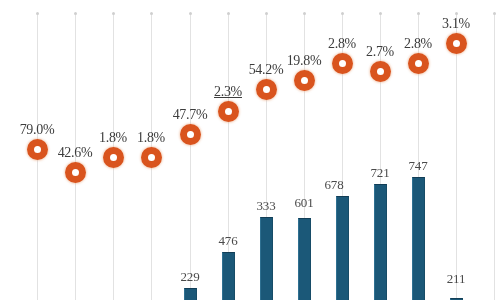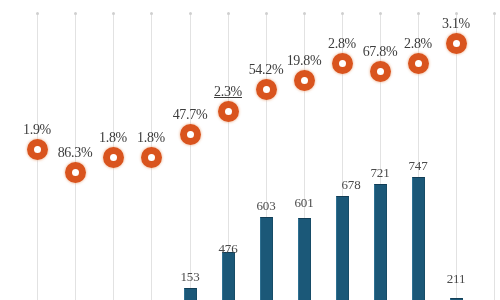--- a/index.html
+++ b/index.html
@@ -106,55 +106,55 @@
       <div class="tickdot" style="left: 380px;"></div>
       <div class="gridline" style="left: 418px;"></div>
       <div class="tickdot" style="left: 418px;"></div>
       <div class="gridline" style="left: 456px;"></div>
       <div class="tickdot" style="left: 456px;"></div>
       <div class="gridline" style="left: 494px;"></div>
       <div class="tickdot" style="left: 494px;"></div>
     </div>
   <div id="barlayer">
       <div class="bar" style="left: 190px; height: 12px;"></div>
-      <div class="bar-label" style="left: 190px; top: 270px;">153</div>
+      <div class="bar-label" style="left: 190px; top: 270px;">229</div>
       <div class="bar" style="left: 228px; height: 48px;"></div>
-      <div class="bar-label" style="left: 228px; top: 234px; margin-top: 8px;">476</div>
+      <div class="bar-label" style="left: 228px; top: 234px;">476</div>
       <div class="bar" style="left: 266px; height: 83px;"></div>
-      <div class="bar-label" style="left: 266px; top: 199px;">603</div>
+      <div class="bar-label" style="left: 266px; top: 199px;">333</div>
       <div class="bar" style="left: 304px; height: 82px;"></div>
       <div class="bar-label" style="left: 304px; top: 196px;">601</div>
       <div class="bar" style="left: 342px; height: 104px;"></div>
-      <div class="bar-label" style="left: 351px; top: 178px;">678</div>
+      <div class="bar-label" style="left: 334px; top: 178px;">678</div>
       <div class="bar" style="left: 380px; height: 116px;"></div>
       <div class="bar-label" style="left: 380px; top: 166px;">721</div>
       <div class="bar" style="left: 418px; height: 123px;"></div>
       <div class="bar-label" style="left: 418px; top: 159px;">747</div>
       <div class="bar" style="left: 456px; height: 2px;"></div>
       <div class="bar-label" style="left: 456px; top: 272px;">211</div>
     </div>
   <div id="markerlayer">
       <div class="marker" style="left: 37px; top: 149px;"></div>
-      <div class="pct-label" style="left: 37px; top: 123px;">1.9%</div>
+      <div class="pct-label" style="left: 37px; top: 123px;">79.0%</div>
       <div class="marker" style="left: 75px; top: 172px;"></div>
-      <div class="pct-label" style="left: 75px; top: 146px;">86.3%</div>
+      <div class="pct-label" style="left: 75px; top: 146px;">42.6%</div>
       <div class="marker" style="left: 113px; top: 157px;"></div>
       <div class="pct-label" style="left: 113px; top: 131px;">1.8%</div>
       <div class="marker" style="left: 151px; top: 157px;"></div>
       <div class="pct-label" style="left: 151px; top: 131px;">1.8%</div>
       <div class="marker" style="left: 190px; top: 134px;"></div>
       <div class="pct-label" style="left: 190px; top: 108px;">47.7%</div>
       <div class="marker" style="left: 228px; top: 111px;"></div>
       <div class="pct-label" style="left: 228px; top: 85px; text-decoration: underline;">2.3%</div>
       <div class="marker" style="left: 266px; top: 89px;"></div>
       <div class="pct-label" style="left: 266px; top: 63px;">54.2%</div>
       <div class="marker" style="left: 304px; top: 80px;"></div>
       <div class="pct-label" style="left: 304px; top: 54px;">19.8%</div>
       <div class="marker" style="left: 342px; top: 63px;"></div>
       <div class="pct-label" style="left: 342px; top: 37px;">2.8%</div>
       <div class="marker" style="left: 380px; top: 71px;"></div>
-      <div class="pct-label" style="left: 380px; top: 45px;">67.8%</div>
+      <div class="pct-label" style="left: 380px; top: 45px;">2.7%</div>
       <div class="marker" style="left: 418px; top: 63px;"></div>
       <div class="pct-label" style="left: 418px; top: 37px;">2.8%</div>
       <div class="marker" style="left: 456px; top: 43px;"></div>
       <div class="pct-label" style="left: 456px; top: 17px;">3.1%</div>
     </div>
 </div>
 
 </body></html>

